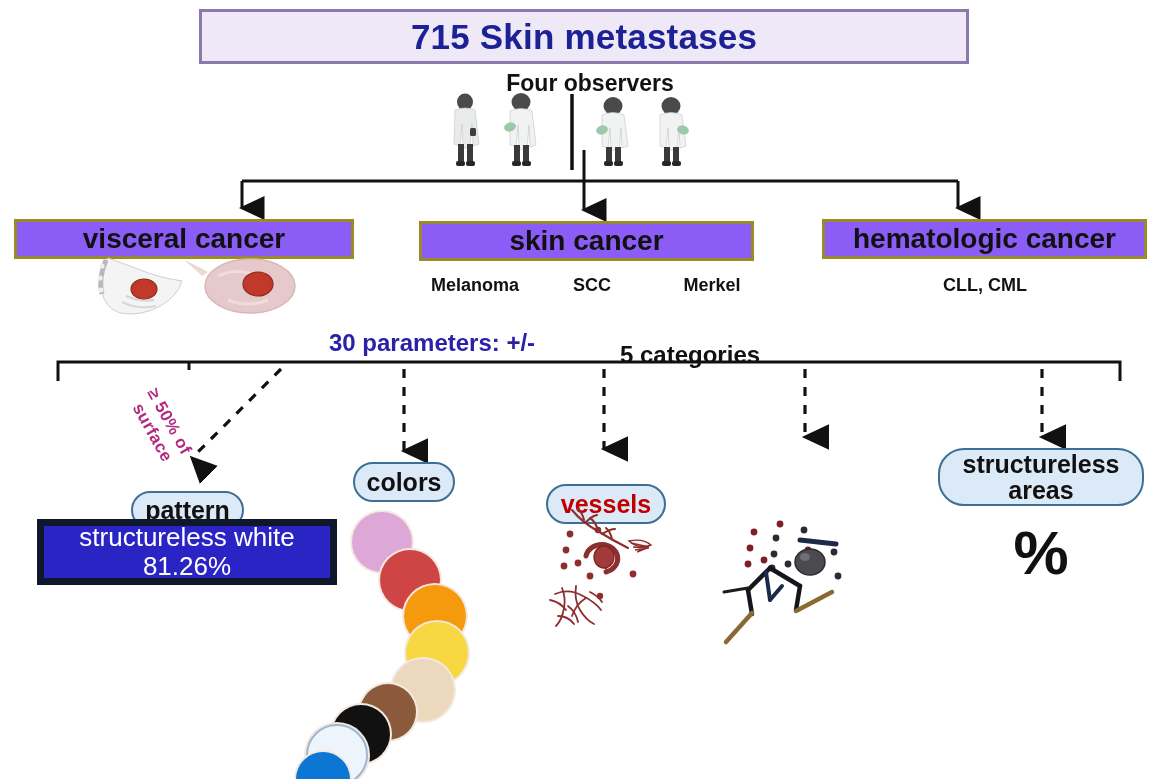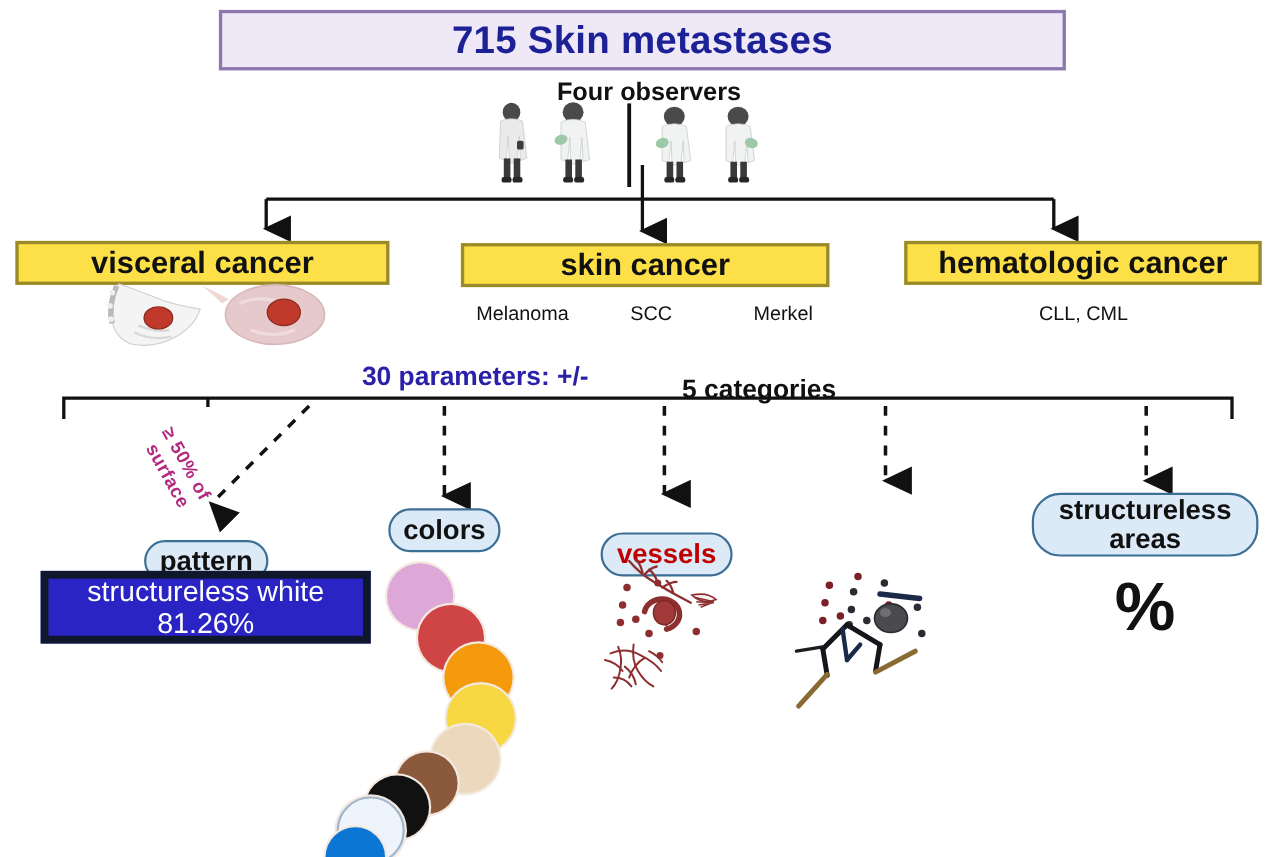--- a/index.html
+++ b/index.html
@@ -28,33 +28,33 @@
 
   
   #observers-label{
     left:480px;top:70px;width:220px;
     text-align:center;font-size:23px;font-weight:bold;color:#111;
   }
   #observers-row{left:443px;top:92px;width:260px;height:78px;}
 
   
   .cbox{
-    background:#fde047;
+    background:#8b5cf6;
     border:3px solid #9b8a2a;
     box-sizing:border-box;
     display:flex;align-items:center;justify-content:center;
     height:40px;
   }
   .cbox span{font-size:28px;font-weight:bold;color:#111;}
   #visceral-box{left:14px;top:219px;width:340px;}
   #skin-box{left:419px;top:221px;width:335px;}
   #hema-box{left:822px;top:219px;width:325px;}
 
   .subtype{
-    font-size:18px;font-weight:normal;color:#111;text-align:center;
+    font-size:18px;font-weight:bold;color:#111;text-align:center;
   }
   #sub-melanoma{left:413px;top:275px;width:124px;}
   #sub-scc{left:547px;top:275px;width:90px;}
   #sub-merkel{left:663px;top:275px;width:98px;}
   #sub-cll{left:900px;top:275px;width:170px;}
 
   
   #params-blue{
     left:329px;top:329px;width:270px;
     font-size:24px;font-weight:bold;color:#2a21a8;

